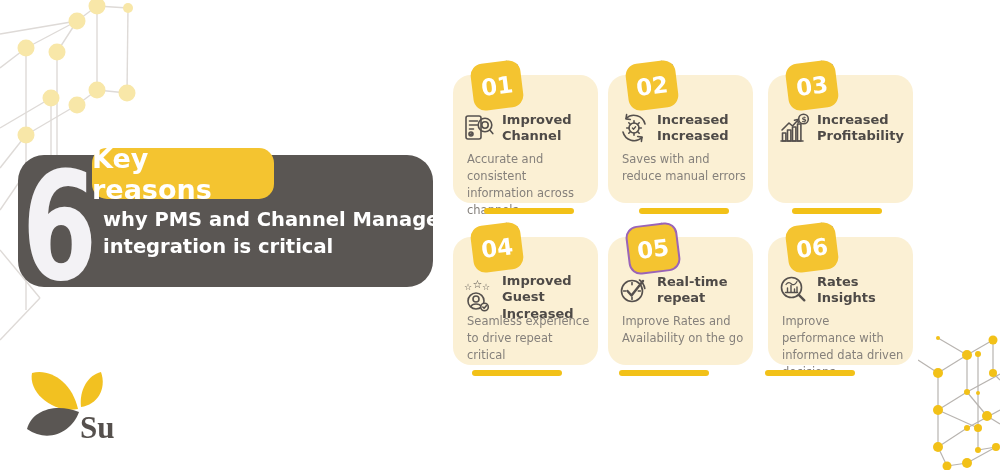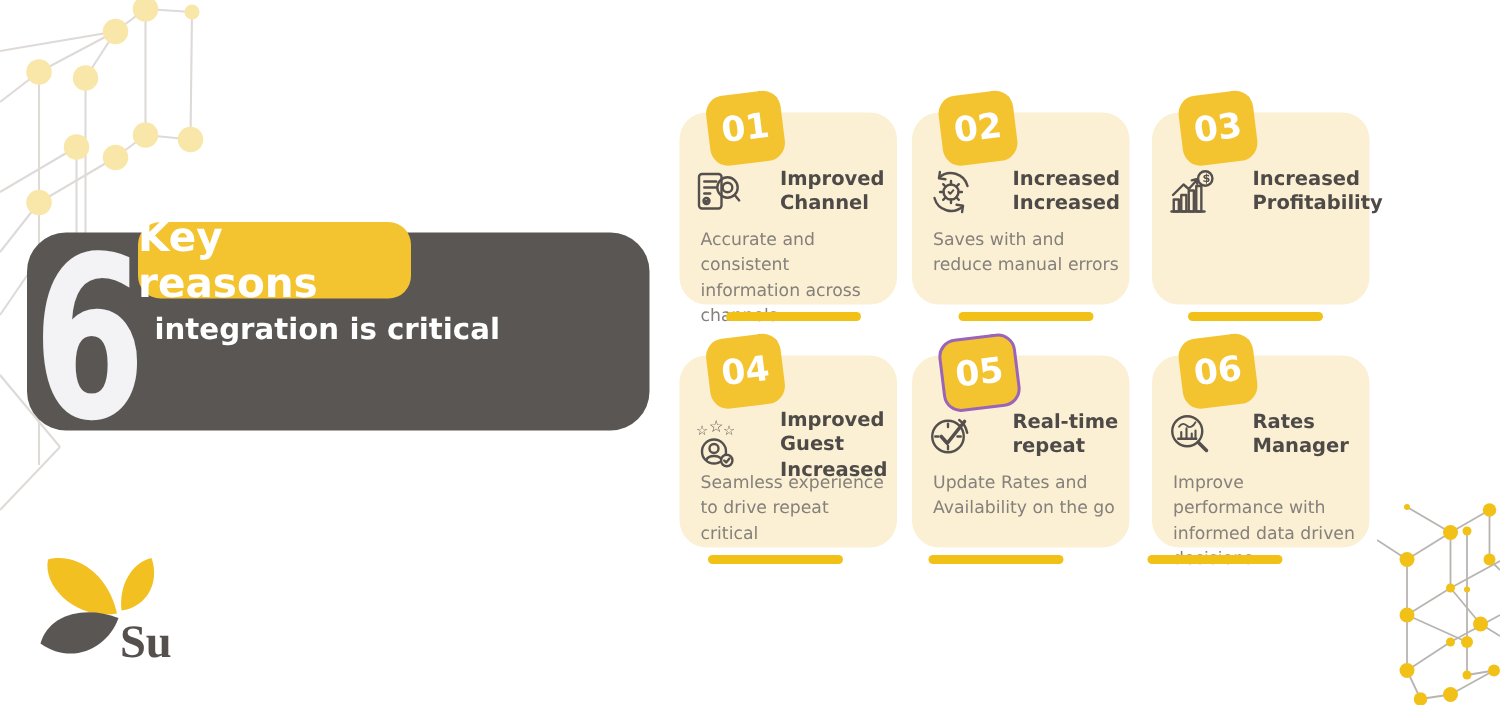--- a/index.html
+++ b/index.html
@@ -16,21 +16,21 @@
   .hero-badge{position:absolute;left:92px;top:148px;width:182px;height:51px;background:#F4C430;border-radius:15px;z-index:4;display:flex;align-items:center;justify-content:center;color:#fff;font-weight:bold;font-size:27px;}
   .hero-lines{position:absolute;left:103px;top:206px;z-index:4;color:#fff;font-weight:bold;font-size:19.5px;line-height:27px;}
 
   
   .card{position:absolute;width:145px;height:128px;background:#FBF0D4;border-radius:18px;z-index:1;}
   .c1{left:453px;top:75px;} .c2{left:608px;top:75px;} .c3{left:768px;top:75px;}
   .c4{left:453px;top:237px;} .c5{left:608px;top:237px;} .c6{left:768px;top:237px;}
   .fold{position:absolute;left:49px;top:-13px;width:15px;height:15px;background:#5A5653;border-radius:3px;transform:rotate(18deg);z-index:1;}
   .num-badge{position:absolute;left:19px;top:-13px;width:50px;height:47px;background:#F4C430;border-radius:12px;transform:rotate(-7deg);z-index:2;display:flex;align-items:center;justify-content:center;color:#fff;font-weight:bold;font-size:23px;}
   .num-badge.outlined{border:2px solid #9A64B8;width:48px;height:45px;}
-  .card-head{position:absolute;left:9px;top:36px;right:4px;display:flex;align-items:center;gap:24px;}
+  .card-head{position:absolute;left:9px;top:36px;right:4px;display:flex;align-items:center;gap:6px;}
   .card-icon{flex:0 0 auto;}
   .card-title{font-weight:bold;font-size:13px;line-height:1.25;color:#4E4A47;}
   .card-desc{position:absolute;left:14px;top:76px;right:7px;font-size:11.5px;line-height:1.48;color:#85807B;}
   .under-bar{position:absolute;top:133px;width:90px;height:6px;border-radius:3px;background:#F2C118;transform:translateX(-50%);}
 
   
   .logo{position:absolute;left:22px;top:366px;z-index:2;}
 
   svg .ic{stroke:#55504D;fill:none;stroke-width:1.6;stroke-linecap:round;stroke-linejoin:round;}
   svg .ic-thick{stroke:#55504D;fill:none;stroke-width:2.4;stroke-linecap:round;stroke-linejoin:round;}
@@ -122,20 +122,21 @@
       <circle cx="49" cy="131" r="5"></circle>
     </g>
   </svg>
 
   <div class="hero-panel"></div>
   <div class="hero-big-number">6</div>
   <div class="hero-badge">
     <span>Key reasons</span>
   </div>
   <div class="hero-lines">
+    <div>why PMS and Channel Manager</div>
     <div>integration is critical</div>
   </div>
 
   <div class="card c1">
     <div class="fold"></div>
     <div class="num-badge">
         <span>01</span>
       </div>
     <div class="card-head">
       <svg class="card-icon" width="34" height="34" viewBox="0 0 34 34">
@@ -250,42 +251,42 @@
           <path d="M15 9.5v2.2M15 24.3v2.2M6.5 18h2.2M21.3 18h2.2"></path>
           <path d="M22.5 7a13.5 13.5 0 0 1 5.3 8.5"></path>
         </g>
         <path class="ic-thick" d="M10.5 18l4 4.5L26 8"></path>
       </svg>
       <div class="card-title">
         <div>Real-time</div>
           <div>repeat</div>
       </div>
     </div>
-    <div class="card-desc">Update Rates and Availability on the go</div>
+    <div class="card-desc">Improve Rates and Availability on the go</div>
     <div class="under-bar" style="left:calc(50% - 17px);"></div>
   </div>
 
   <div class="card c6">
     <div class="fold"></div>
     <div class="num-badge">
         <span>06</span>
       </div>
     <div class="card-head">
       <svg class="card-icon" width="34" height="34" viewBox="0 0 34 34">
         <g class="ic">
           <circle cx="14.5" cy="14.5" r="10"></circle>
           <path d="M21.8 21.8l5.5 5.5" stroke-width="2.4"></path>
           <path d="M8.5 19.5h12"></path>
           <path d="M10.5 19v-4M14 19v-6.5M17.5 19v-3M20 19v-5" stroke-width="1.4"></path>
           <path d="M9 11.5c2-3 4-2 5.5-.5s4 .5 5.5-2.5" stroke-width="1.2"></path>
         </g>
       </svg>
       <div class="card-title">
         <div>Rates</div>
-          <div>Manager</div>
+          <div>Insights</div>
       </div>
     </div>
     <div class="card-desc">Improve performance with informed data driven decisions</div>
     <div class="under-bar" style="left:calc(50% - 31px);"></div>
   </div>
 
   <svg class="logo" width="110" height="80" viewBox="0 0 110 80">
     <path d="M56 43C50 16 28 2 10 7C6 27 32 48 56 43Z" fill="#F2C121"></path>
     <path d="M59 41C57 24 66 9 79 6C85 23 75 39 59 41Z" fill="#F2C121"></path>
     <path d="M57 46C34 37 10 44 5 63C26 78 50 66 57 46Z" fill="#5A5653"></path>

